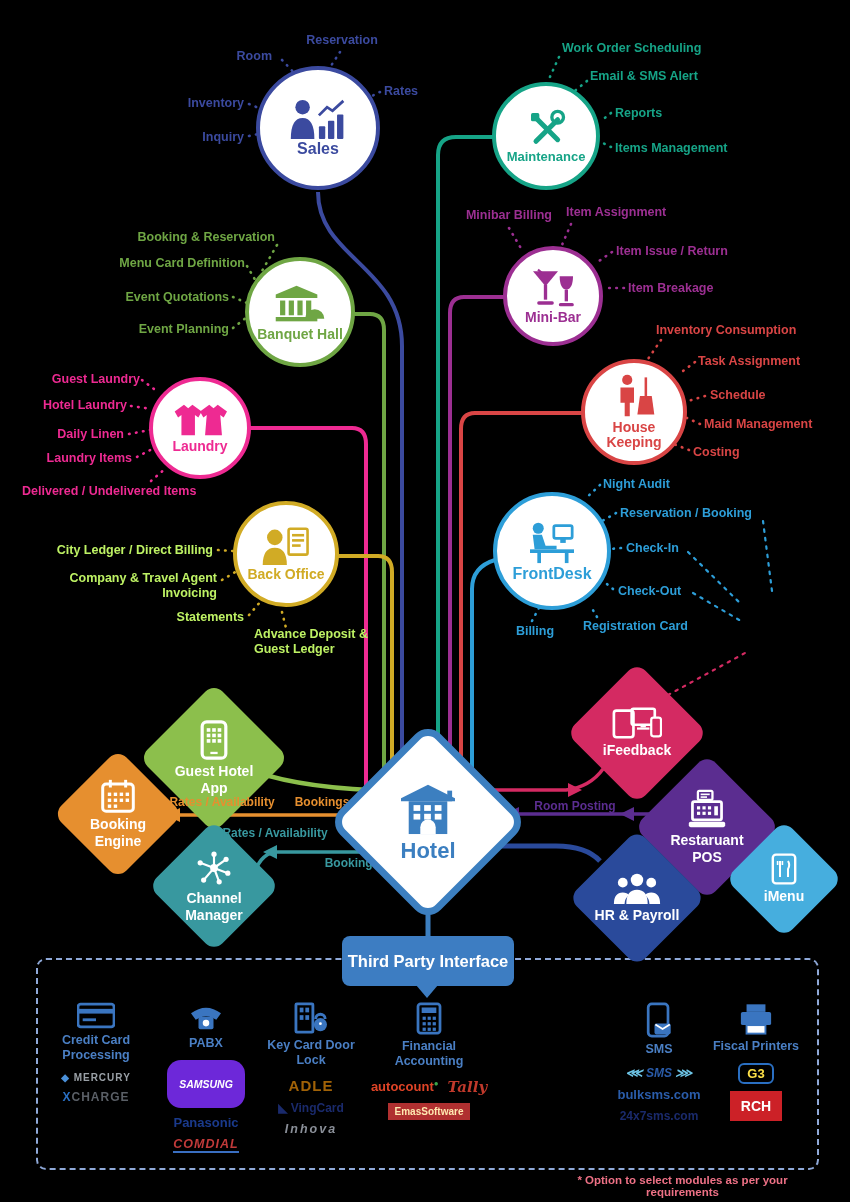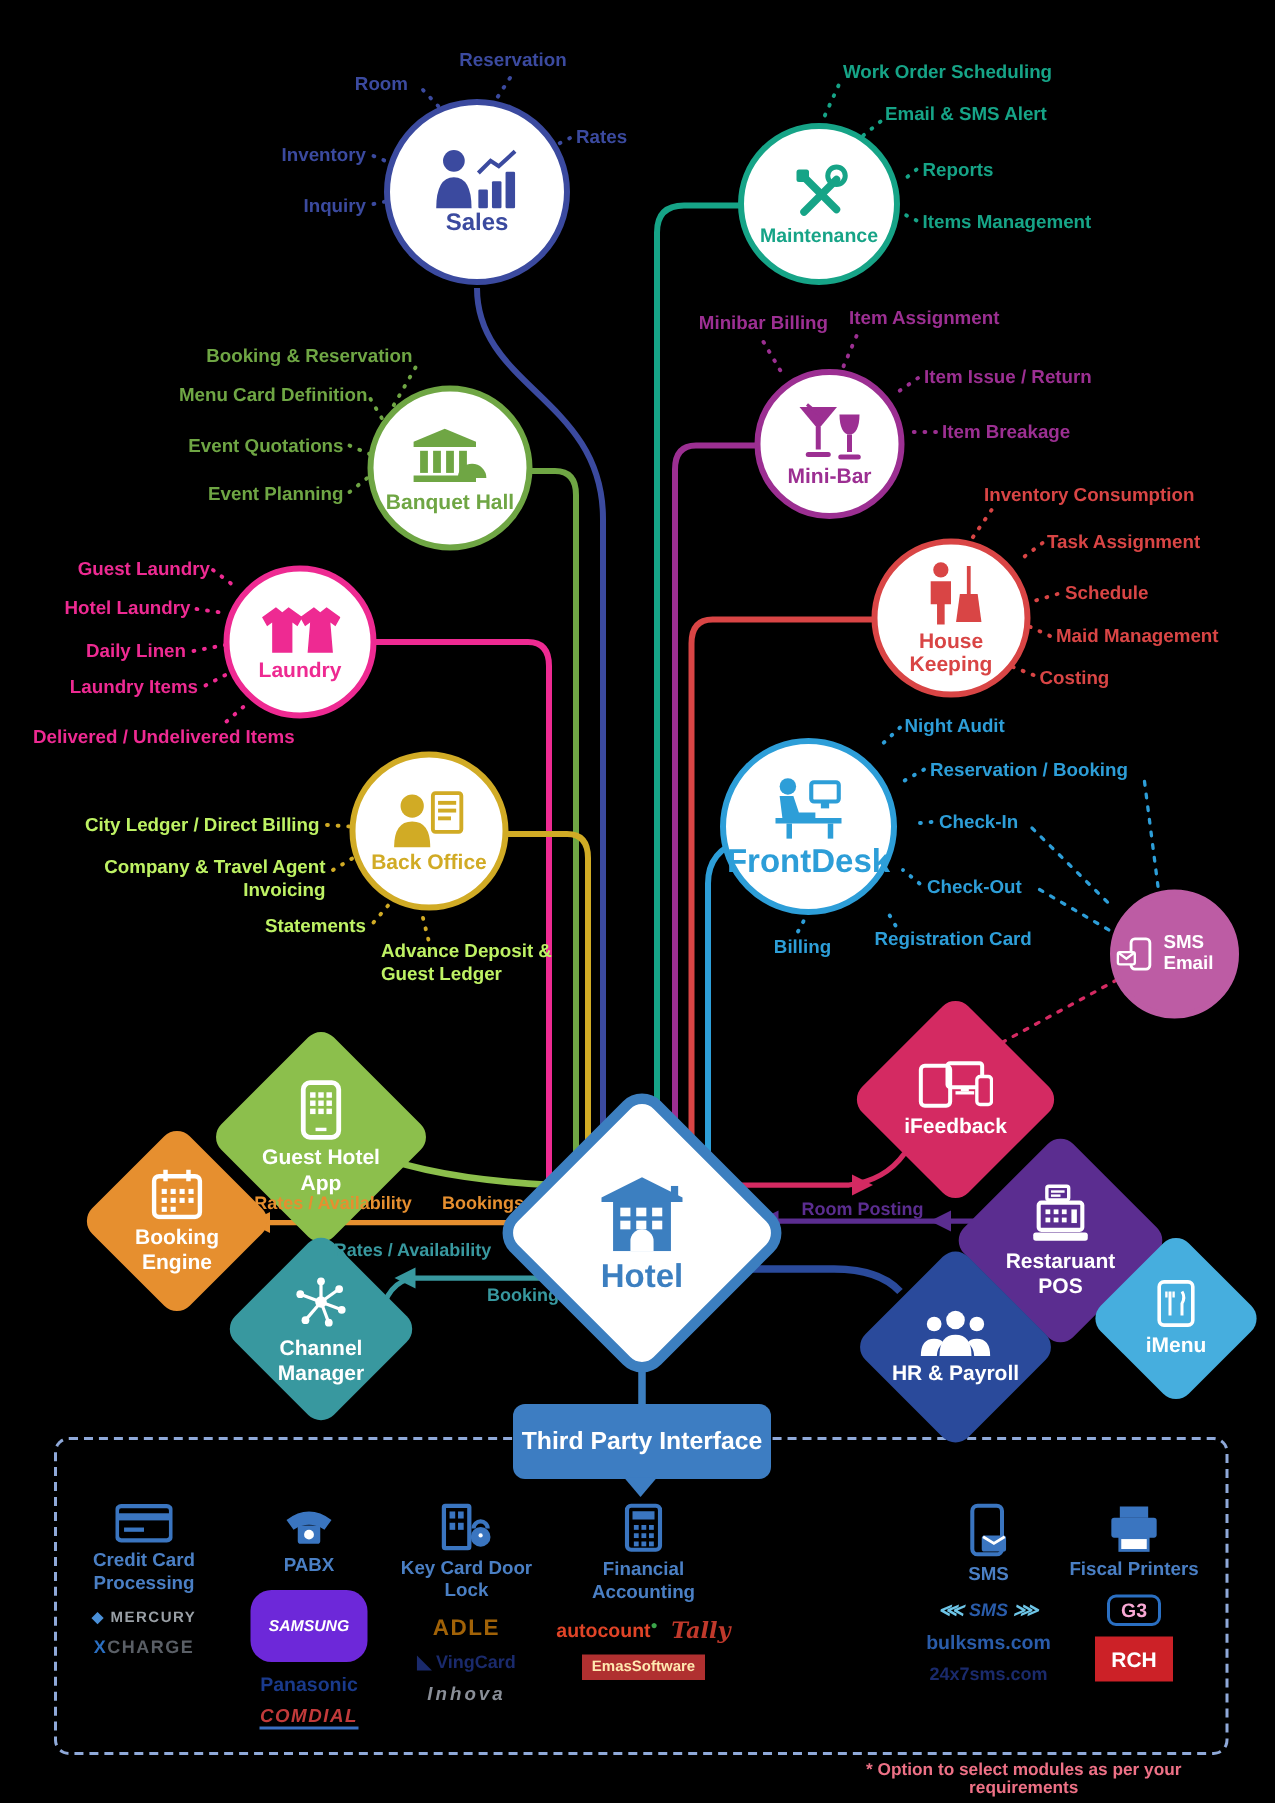--- a/index.html
+++ b/index.html
@@ -10,21 +10,21 @@
   .node{position:absolute;border-radius:50%;background:#fff;display:flex;flex-direction:column;
         align-items:center;justify-content:center;text-align:center;font-weight:bold;z-index:3;
         border:4px solid;line-height:1.05;}
   .n-sales{left:256px;top:66px;width:116px;height:116px;border-color:#3b4a9f;color:#3b4a9f;font-size:16px;}
   .n-maintenance{left:492px;top:82px;width:100px;height:100px;border-color:#16a487;color:#16a487;font-size:13px;}
   .n-banquet{left:245px;top:257px;width:102px;height:102px;border-color:#6fa644;color:#6fa644;font-size:14px;justify-content:center;}
   .n-minibar{left:503px;top:246px;width:92px;height:92px;border-color:#9c2f92;color:#9c2f92;font-size:14px;}
   .n-housekeeping{left:581px;top:359px;width:98px;height:98px;border-color:#d94545;color:#d94545;font-size:14px;}
   .n-laundry{left:149px;top:377px;width:94px;height:94px;border-color:#ee2a92;color:#ee2a92;font-size:14px;}
   .n-backoffice{left:233px;top:501px;width:98px;height:98px;border-color:#d1ab25;color:#d1ab25;font-size:14px;}
-  .n-frontdesk{left:480px;top:492px;width:110px;height:110px;border-color:#2d9ed8;color:#2d9ed8;font-size:22px;}
+  .n-frontdesk{left:493px;top:492px;width:110px;height:110px;border-color:#2d9ed8;color:#2d9ed8;font-size:16px;}
   .n-smsemail{left:740px;top:593px;width:78px;height:78px;background:#bd5ca4;border-color:#bd5ca4;
               color:#fff;font-size:12.5px;flex-direction:row;gap:4px;z-index:3;}
   .n-smsemail .sm-txt{text-align:left;line-height:1.1;}
   .node .ic{margin-bottom:2px;}
   
   .feat{position:absolute;font-weight:bold;font-size:12.5px;line-height:1.2;z-index:4;}
   .c-sales{color:#3b4a9f}.c-maint{color:#16a487}.c-banq{color:#6fa644}.c-mini{color:#9c2f92}
   .c-house{color:#d94545}.c-laun{color:#ee2a92}.c-back{color:#bef264}.c-front{color:#2d9ed8}
   .tr{text-align:right}.tc{text-align:center}
   
@@ -68,21 +68,21 @@
   .lg-vingcard{color:#1a2a6c;font-size:12px;} .lg-vingcard::before{content:"◣ ";color:#1a2a6c;}
   .lg-inhova{color:#8a8f98;font-size:12.5px;letter-spacing:2px;font-style:italic;}
   .lg-autocount{color:#e04427;font-size:13px;} .lg-autocount::after{content:"●";color:#3ba54a;font-size:8px;vertical-align:super;}
   .lg-tally{color:#c0392b;font-family:"DejaVu Serif",serif;font-style:italic;font-size:15px;}
   .lg-emas{background:#b03030;color:#ffe9b0;padding:3px 7px;font-size:10px;}
   .lg-dp{color:#6a6f78;font-size:11px;} .lg-dp::before{content:"■ ";color:#c0392b;}
   .lg-bio{color:#2a5caa;font-size:10.5px;letter-spacing:1px;} .lg-bio::before{content:"▣ ";color:#2a5caa;}
   .lg-wsms{color:#2a5caa;font-size:12px;font-style:italic;} .lg-wsms::before{content:"⋘ ";color:#6ec6e8;} .lg-wsms::after{content:" ⋙";color:#6ec6e8;}
   .lg-bulk{color:#2a5caa;font-size:13px;} .lg-bulk::first-letter{color:#2a5caa;}
   .lg-247{color:#1a2a6c;font-size:12px;}
-  .lg-g3{color:#f9a8d4;border:2px solid #2a6fc2;border-radius:6px;padding:1px 7px;font-size:13px;}
+  .lg-g3{color:#fde047;border:2px solid #2a6fc2;border-radius:6px;padding:1px 7px;font-size:13px;}
   .lg-rch{background:#cc2127;color:#fff;padding:7px 11px;font-size:14px;}
   .note{position:absolute;left:545px;top:1174px;width:275px;text-align:center;color:#ee7186;
         font-weight:bold;font-size:11.5px;z-index:4;}
 </style>
 </head>
 <body>
 
 <div id="stage">
 
   <svg class="wires" width="850" height="1202" viewBox="0 0 850 1202">
@@ -270,28 +270,20 @@
         <path d="M7 16 h10 l4 12 h12 v4 H9 z"></path>
       <rect x="30" y="6" width="20" height="14" rx="2" fill="none" stroke="currentColor" stroke-width="3"></rect>
       <rect x="37" y="20" width="6" height="5"></rect>
       <rect x="4" y="32" width="48" height="4"></rect>
         <rect x="12" y="36" width="4" height="11"></rect>
         <rect x="42" y="36" width="4" height="11"></rect>
     </svg>
     <div>FrontDesk</div>
   </div>
 
-  <div class="node n-smsemail">
-    <svg width="38" height="32" viewBox="0 0 44 36">
-      <rect x="16" y="2" width="20" height="32" rx="4" fill="none" stroke="#fff" stroke-width="3"></rect>
-      <rect x="2" y="16" width="18" height="13" rx="2" fill="#bd5ca4" stroke="#fff" stroke-width="2.5"></rect>
-      <path d="M3 17 l8 6 8 -6" stroke="#fff" fill="none" stroke-width="2.5"></path>
-    </svg>
-    <div class="sm-txt">SMS Email</div>
-  </div>
 
   <div class="feat c-sales tc" style="left:277px;top:33px;width:130px">Reservation</div>
   <div class="feat c-sales tr" style="left:152px;top:49px;width:120px">Room</div>
   <div class="feat c-sales" style="left:384px;top:84px;width:90px">Rates</div>
   <div class="feat c-sales tr" style="left:122px;top:96px;width:122px">Inventory</div>
   <div class="feat c-sales tr" style="left:122px;top:130px;width:122px">Inquiry</div>
 
   <div class="feat c-maint" style="left:562px;top:41px;width:200px">Work Order Scheduling</div>
   <div class="feat c-maint" style="left:590px;top:69px;width:170px">Email &amp; SMS Alert</div>
   <div class="feat c-maint" style="left:615px;top:106px;width:120px">Reports</div>

